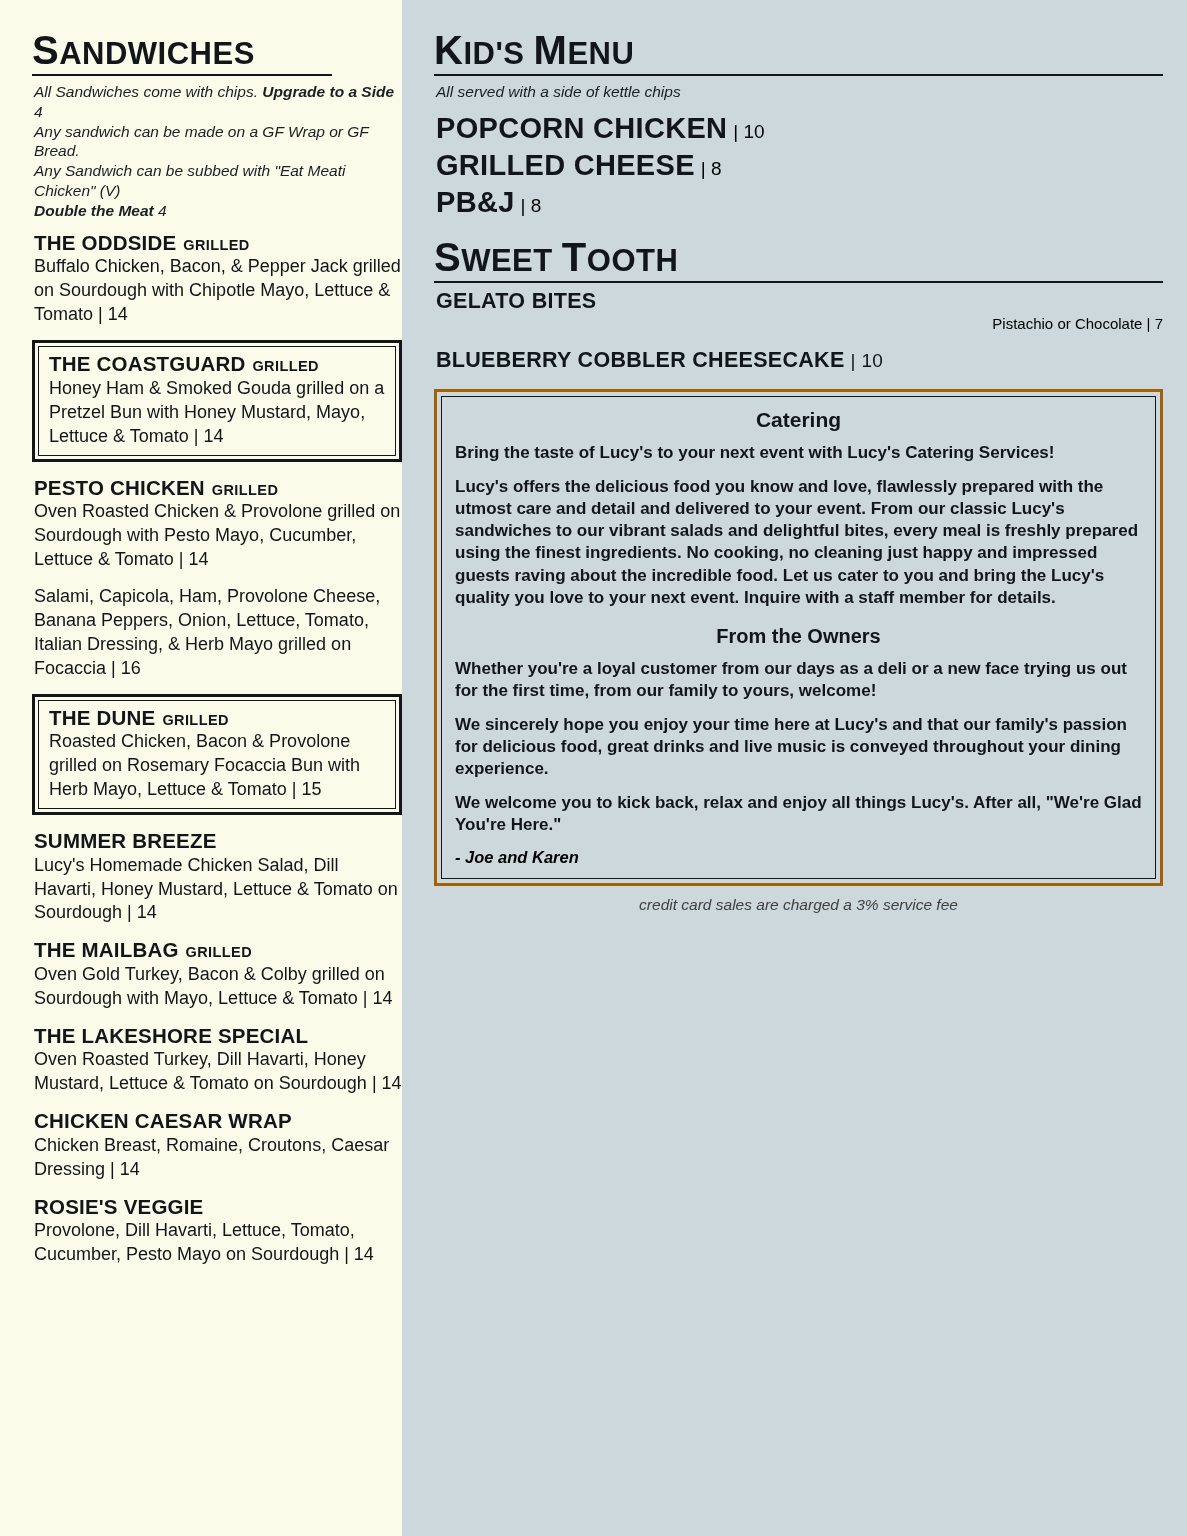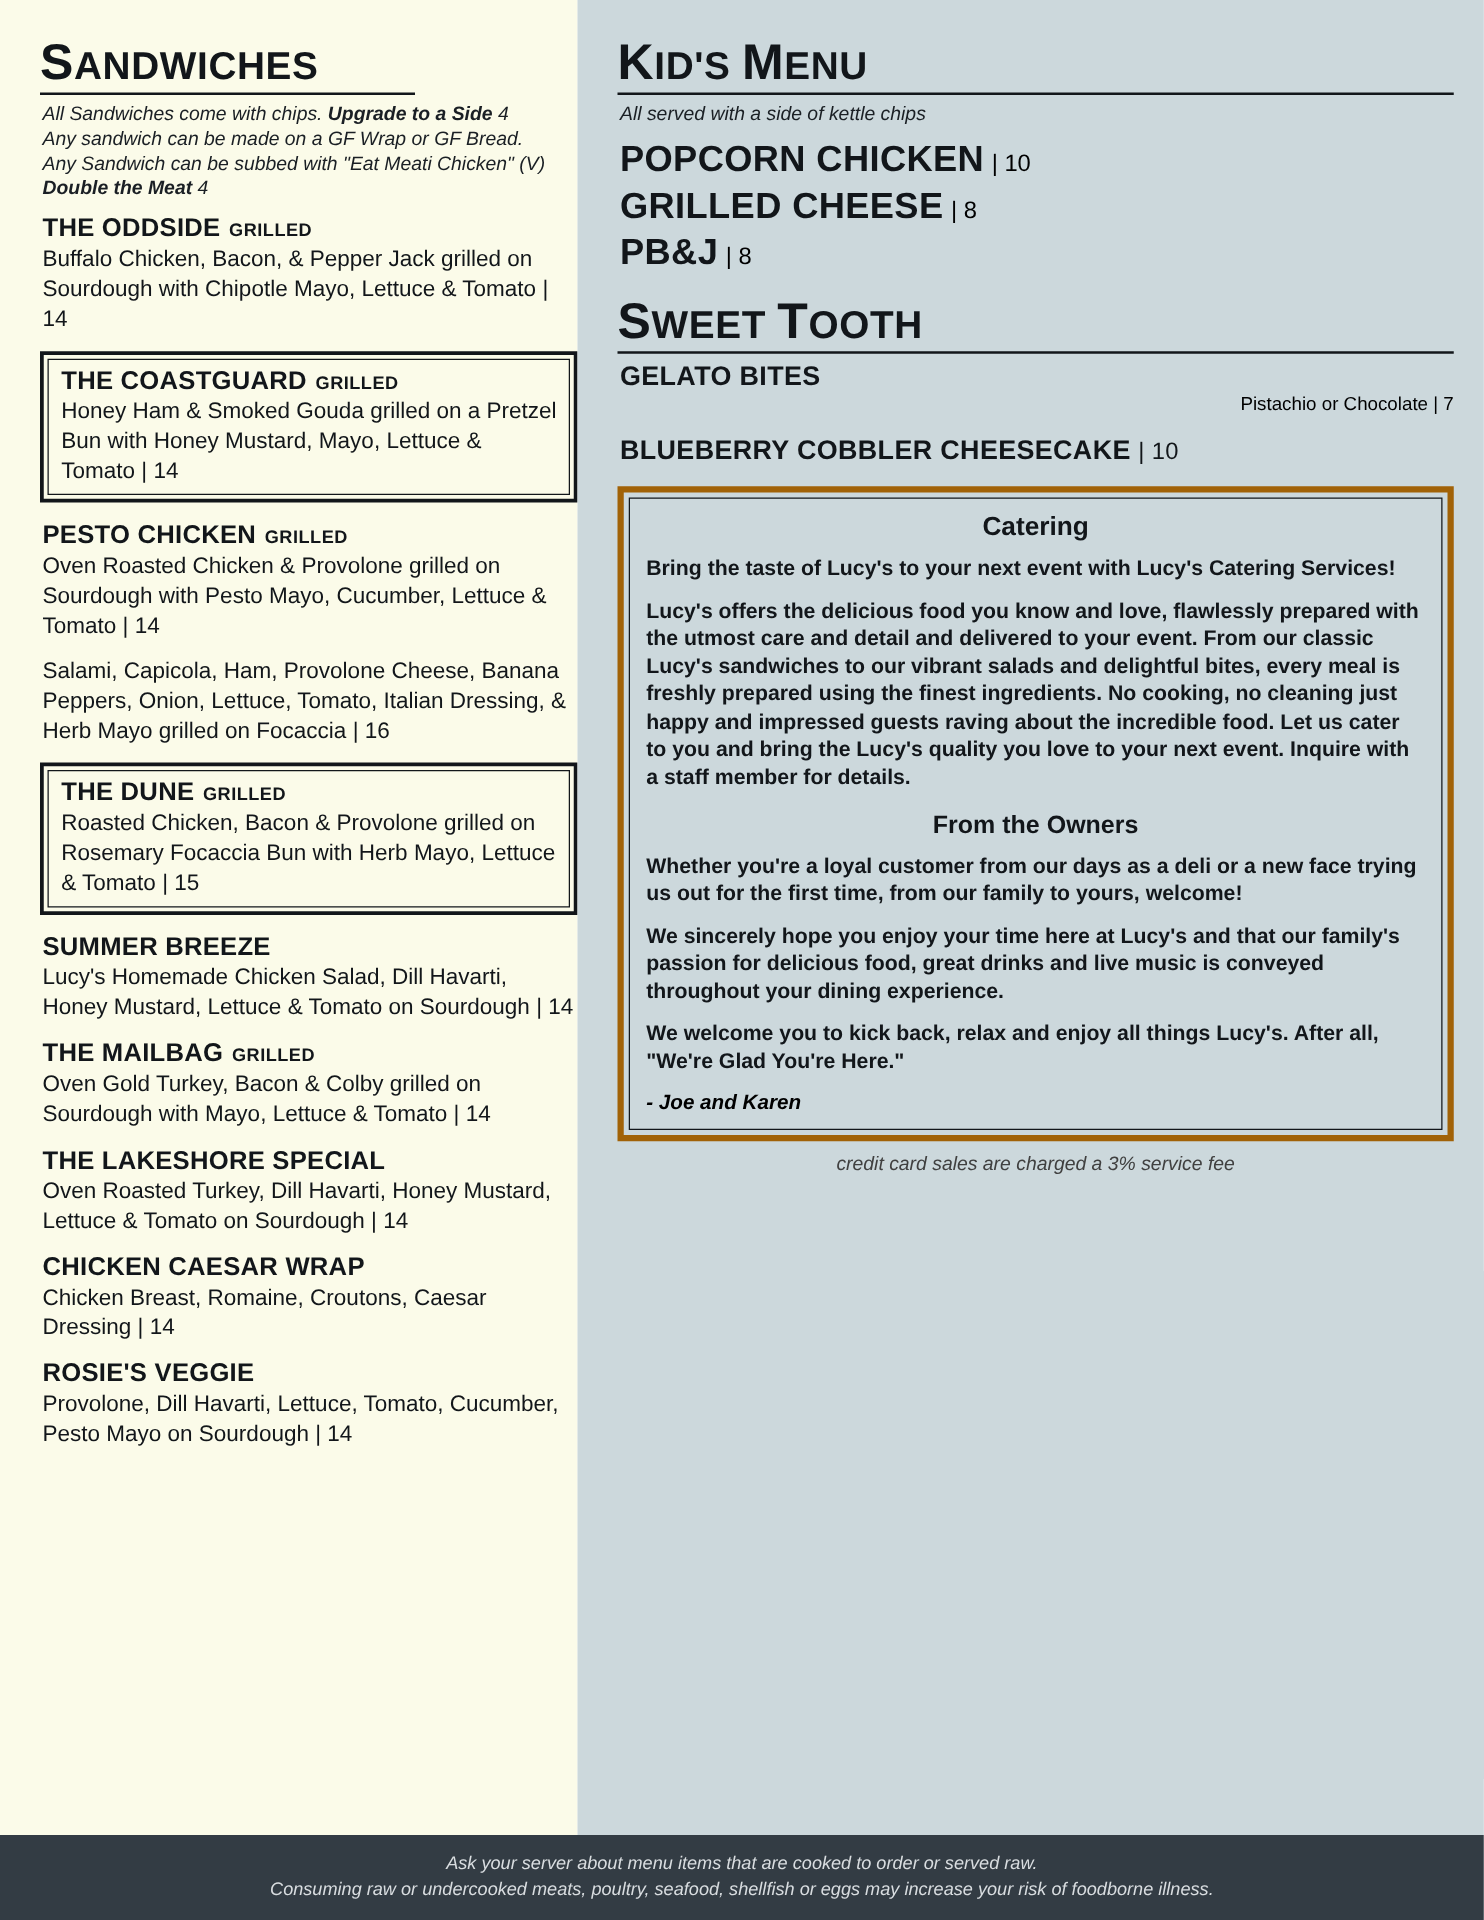--- a/index.html
+++ b/index.html
@@ -100,21 +100,21 @@
     color: #12161a;
     margin-top: 1px;
   }
 
   
   .boxed {
     position: relative;
     border: 3px solid #12161a;
     padding: 9px 12px 10px 12px;
     margin: 0 0 14px 0;
-    width: 430px;
+    width: 370px;
     box-sizing: border-box;
   }
   .boxed:before {
     content: "";
     position: absolute;
     left: 3px; right: 3px; top: 3px; bottom: 3px;
     border: 1px solid #12161a;
     pointer-events: none;
   }
   .boxed .item { margin-bottom: 0; }
@@ -143,21 +143,21 @@
     font-weight: bold;
     letter-spacing: 0.3px;
     color: #12161a;
     line-height: 1.18;
   }
   .sweet-name .price { font-weight: normal; font-size: 19px; margin-left: 6px;}
   .sweet-sub { font-size: 15px; line-height: 1.3; text-align: right; }
 
   .catering-box {
     position: relative;
-    border: 5px solid #a16207;
+    border: 3px solid #a16207;
     padding: 14px 18px 16px 18px;
     margin-top: 16px;
     box-sizing: border-box;
   }
   .catering-box:before {
     content: "";
     position: absolute;
     left: 4px; right: 4px; top: 4px; bottom: 4px;
     border: 1px solid #12161a;
     pointer-events: none;
@@ -308,17 +308,13 @@
         <p class="cat-p">Whether you're a loyal customer from our days as a deli or a new face trying us out for the first time, from our family to yours, welcome!</p>
         <p class="cat-p">We sincerely hope you enjoy your time here at Lucy's and that our family's passion for delicious food, great drinks and live music is conveyed throughout your dining experience.</p>
         <p class="cat-p">We welcome you to kick back, relax and enjoy all things Lucy's. After all, "We're Glad You're Here."</p>
         <div class="sign">- Joe and Karen</div>
       </div>
 
       <div class="cc-note">credit card sales are charged a 3% service fee</div>
     </div>
   </div>
 
-  <div class="footer">
-    <div>Ask your server about menu items that are cooked to order or served raw.</div>
-    <div>Consuming raw or undercooked meats, poultry, seafood, shellfish or eggs may increase your risk of foodborne illness.</div>
-  </div>
 </div>
 
 </body></html>

